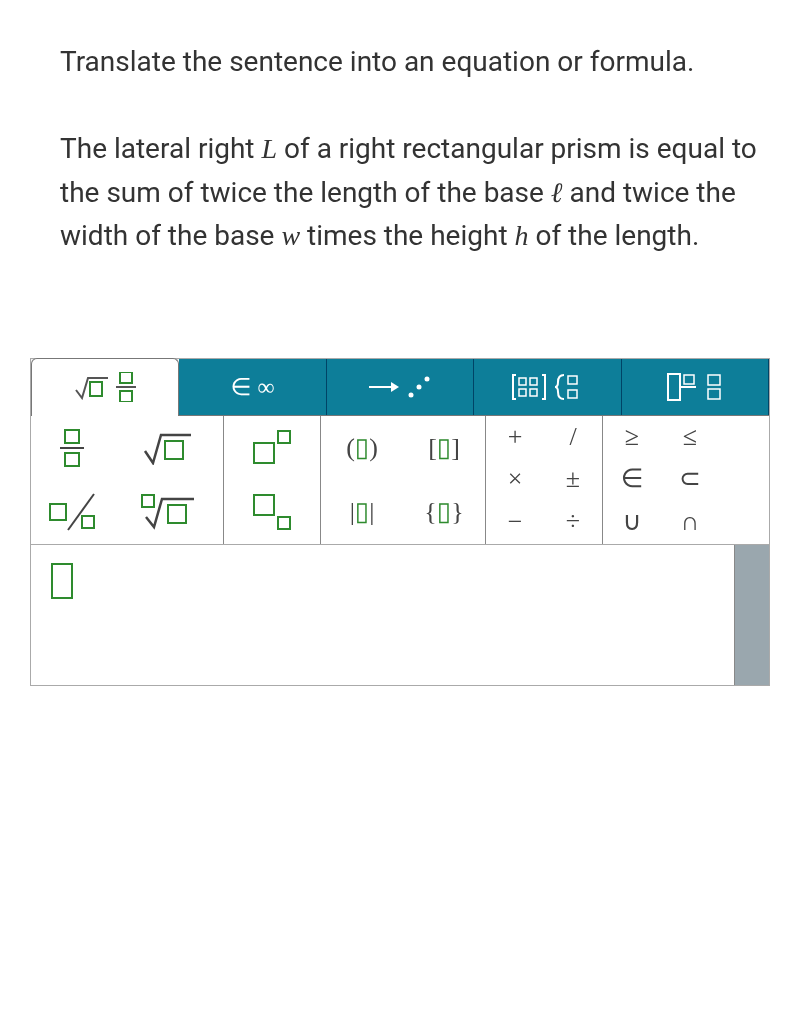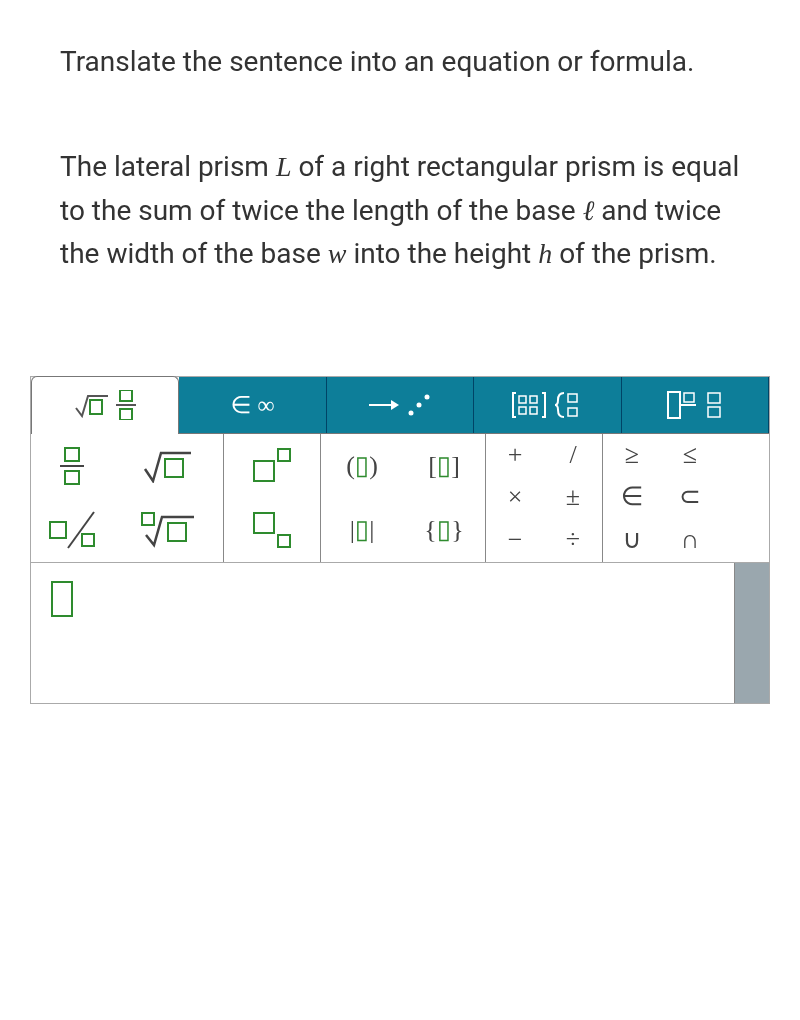--- a/index.html
+++ b/index.html
@@ -12,21 +12,21 @@
     height: 1020px;
     box-sizing: border-box;
   }
   .problem-area {
     padding: 40px 40px 20px 60px;
   }
   .instruction {
     font-size: 28px;
     color: #333;
     line-height: 1.55;
-    margin-bottom: 62px;
+    margin-bottom: 44px;
   }
   .statement {
     font-size: 28px;
     color: #333;
     line-height: 1.55;
   }
   .italic {
     font-style: italic;
     font-family: "Times New Roman", Times, serif;
   }
@@ -117,21 +117,21 @@
   .w-sm { width: 58px; }
   .w-md { width: 82px; }
   .w-lg { width: 110px; }
 </style>
 </head>
 <body>
 
 <div class="problem-area">
   <div class="instruction">Translate the sentence into an equation or formula.</div>
   <div class="statement">
-    <span>The lateral prism </span><span class="italic">L</span><span> of a right rectangular prism is equal to the sum of twice the length of the base </span><span class="italic">ℓ</span><span> and twice the width of the base </span><span class="italic">w</span><span> into the height </span><span class="italic">h</span><span> of the prism.</span>
+    <span>The lateral right </span><span class="italic">L</span><span> of a right rectangular prism is equal to the sum of twice the length of the base </span><span class="italic">ℓ</span><span> and twice the width of the base </span><span class="italic">w</span><span> times the height </span><span class="italic">h</span><span> of the length.</span>
   </div>
 </div>
 
 <div class="editor">
 
   <div class="tab-row">
     <div class="tab active">
       <span class="tab-label">
 
         <svg width="34" height="26">

